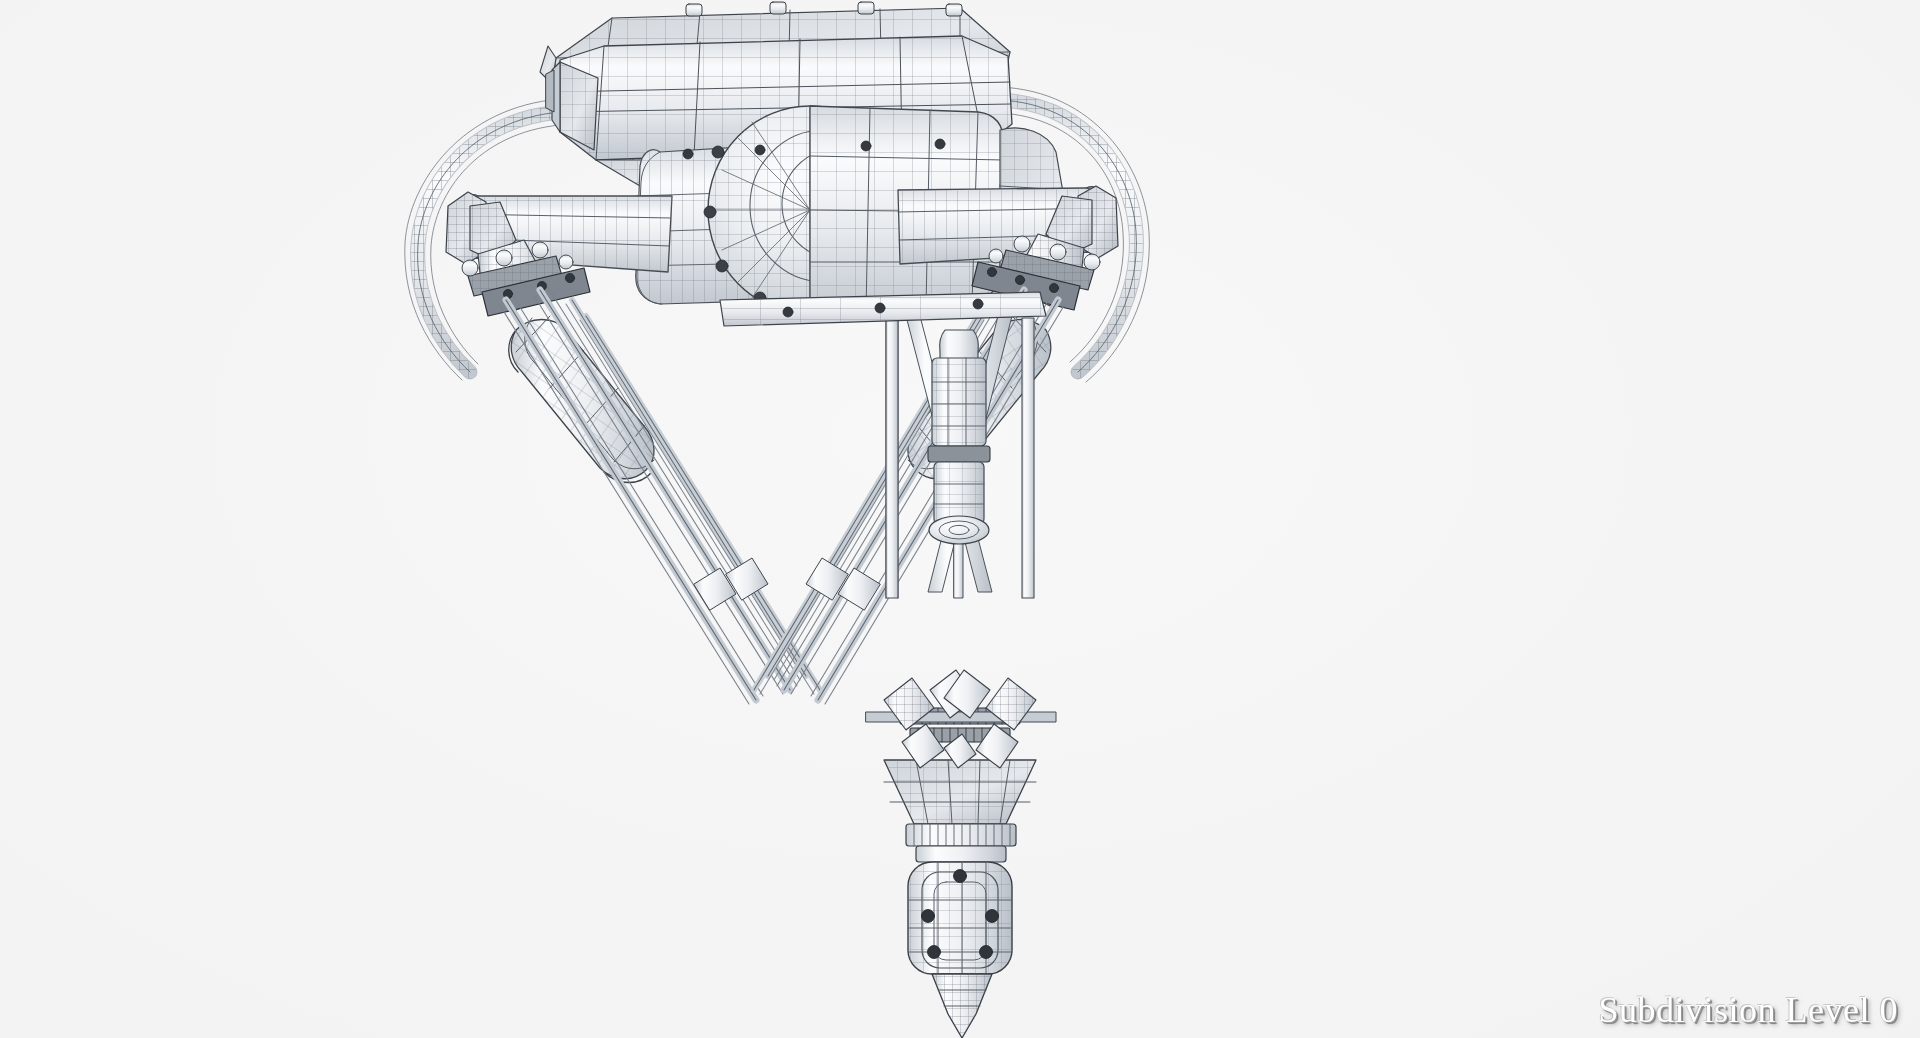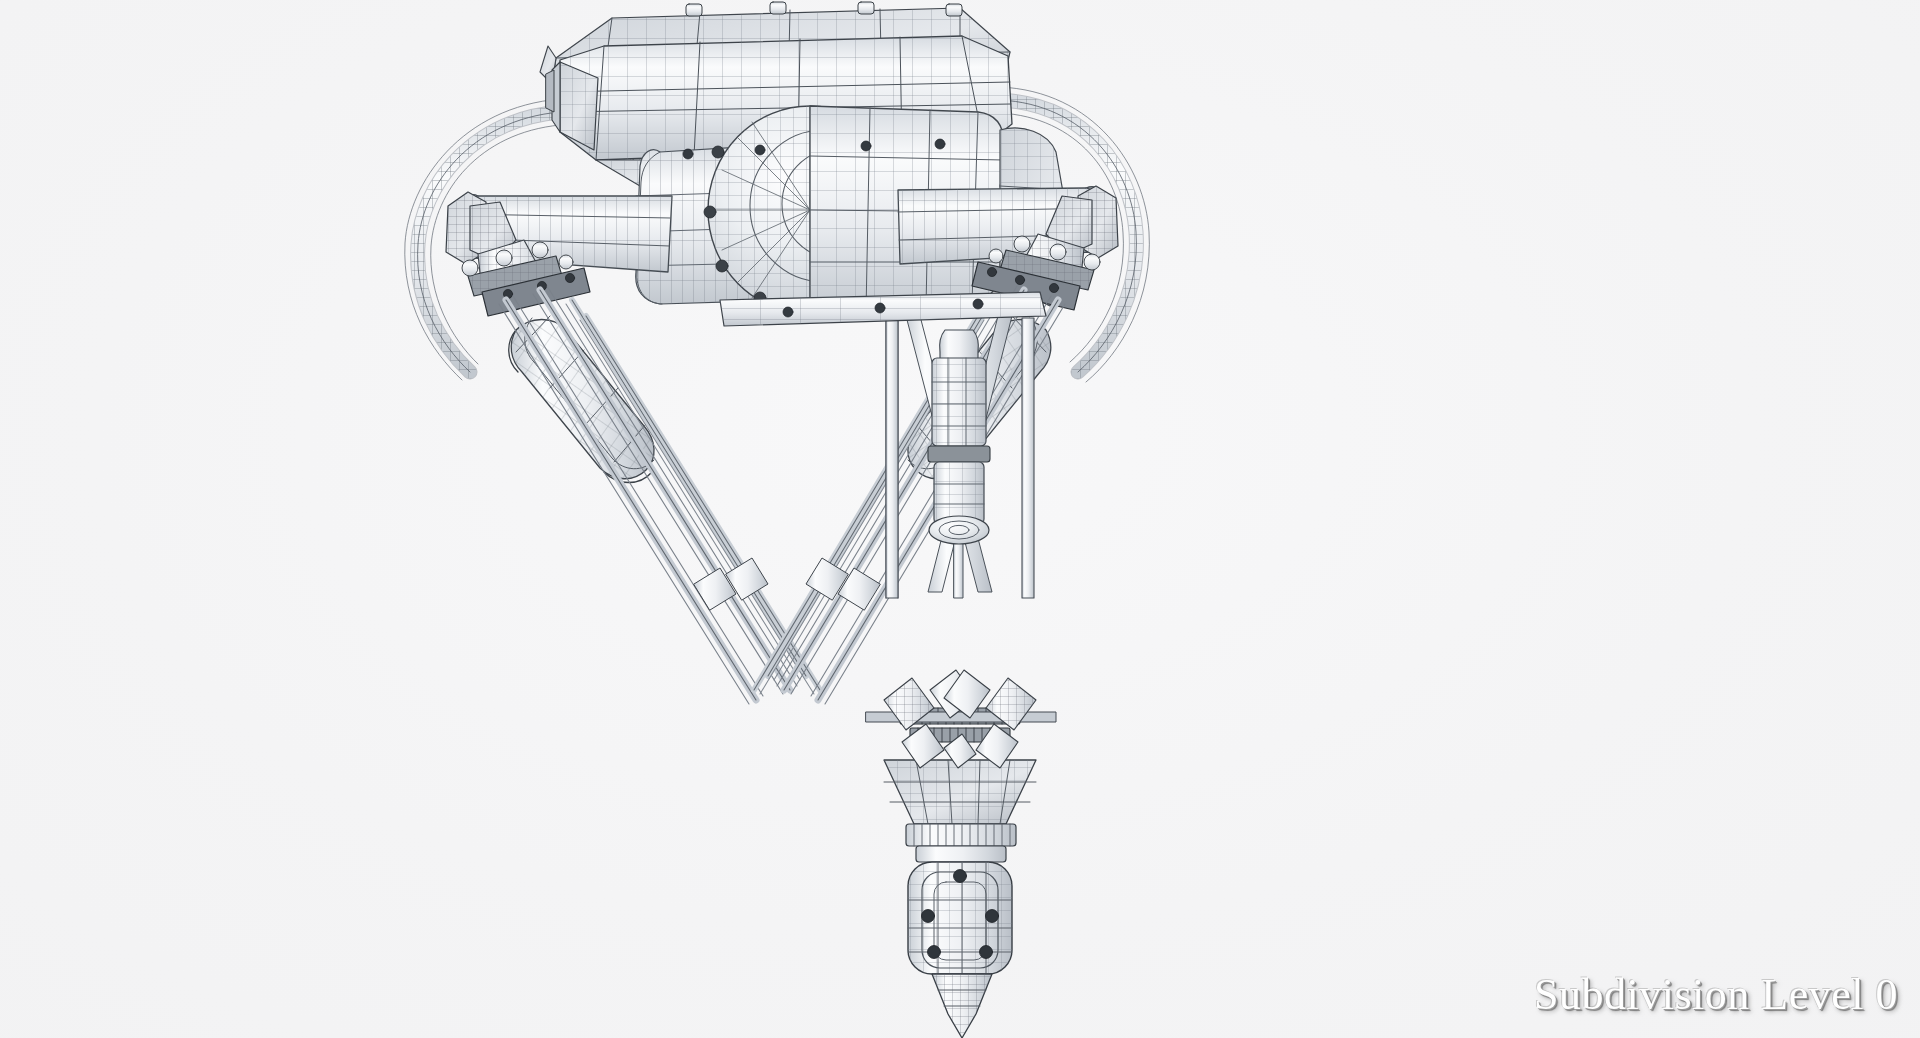--- a/index.html
+++ b/index.html
@@ -29,23 +29,23 @@
   #model-svg {
     position: absolute;
     top: 0; left: 0;
     width: 1920px;
     height: 1038px;
     display: block;
   }
   #caption {
     position: absolute;
     right: 22px;
-    bottom: 20px;
+    bottom: 8px;
     font-family: "Liberation Serif", "DejaVu Serif", serif;
-    font-size: 44px;
+    font-size: 36px;
     line-height: 1.05;
     letter-spacing: 0.5px;
     color: #ffffff;
     text-shadow:
        1px 1px 0 #9b9b9b,
        2px 2px 1px rgba(110,110,110,0.85),
        3px 3px 4px rgba(120,120,120,0.55),
       -1px -1px 0 rgba(170,170,170,0.55);
     white-space: nowrap;
     user-select: none;

